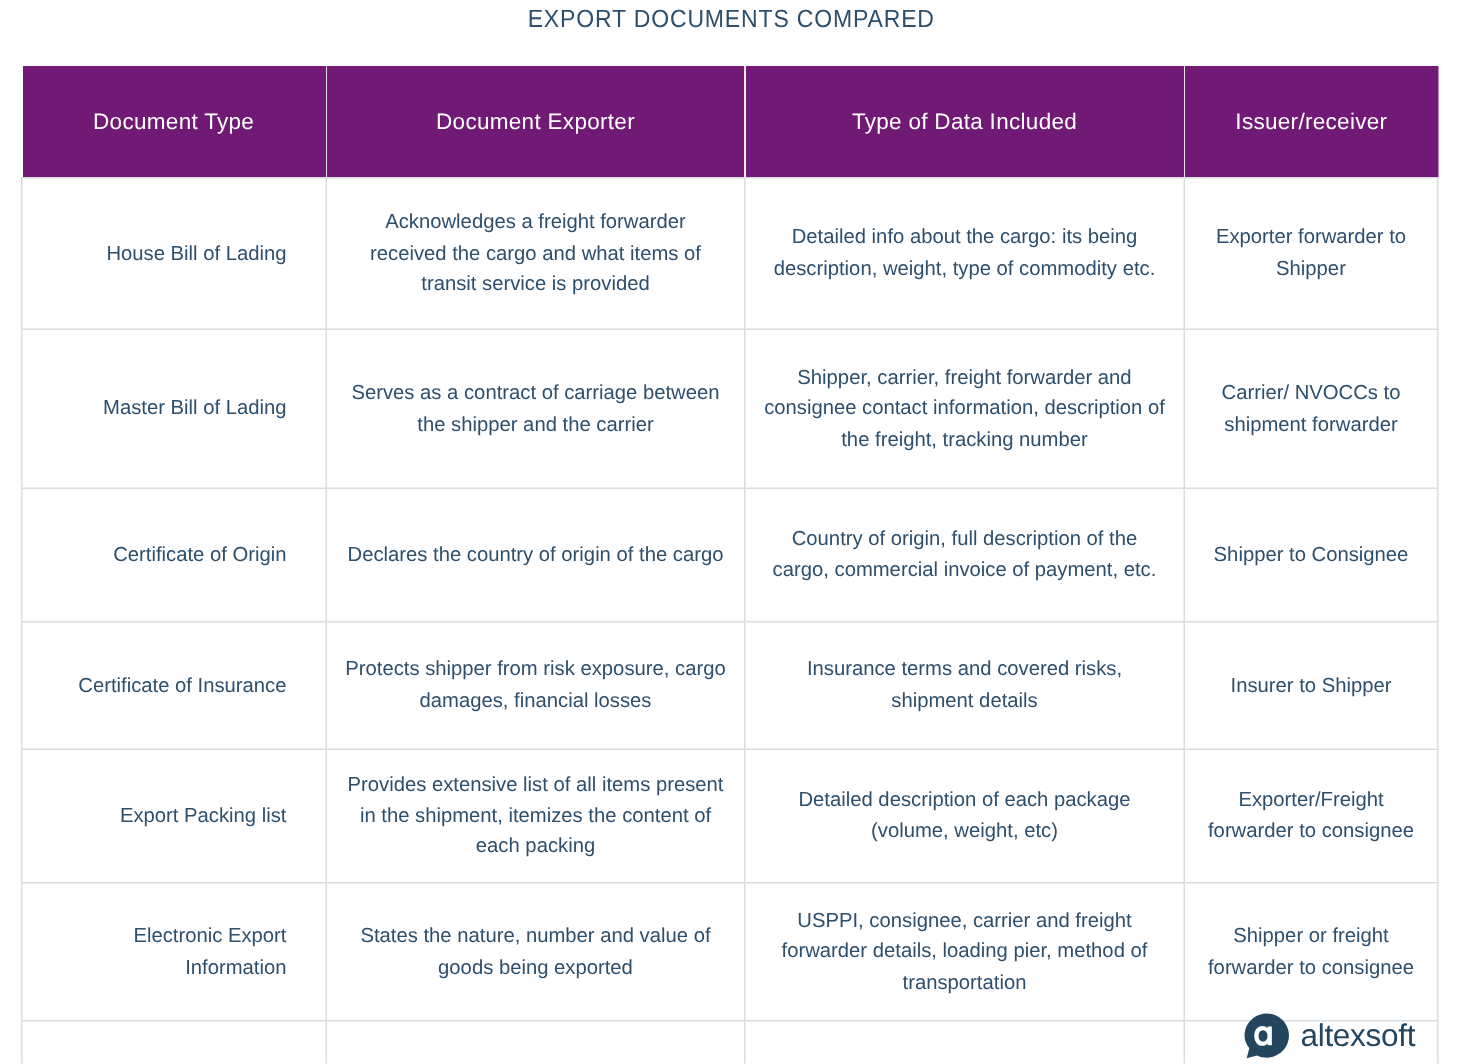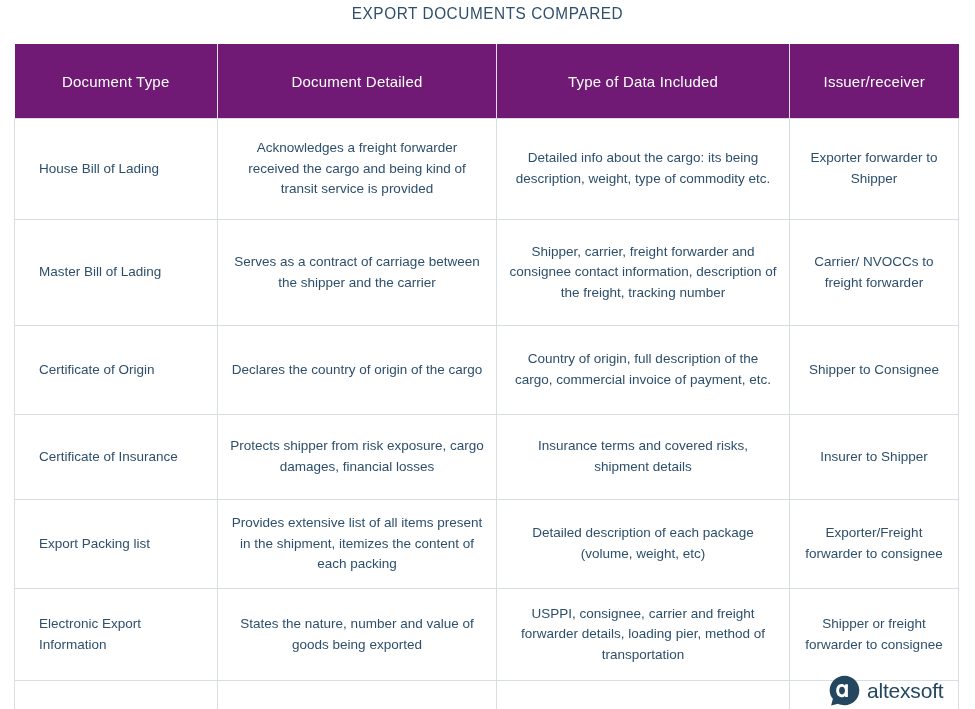--- a/index.html
+++ b/index.html
@@ -78,21 +78,21 @@
     color: #2d4f6c;
     font-size: 13.5px;
     line-height: 1.53;
     padding: 8px 12px;
     vertical-align: middle;
     text-align: center;
     background: #ffffff;
   }
 
   table.compare tbody td.doc-type {
-    text-align: left;
+    text-align: right;
     padding-left: 24px;
     padding-right: 26px;
     margin-top: 46px;
   }
 
   table.compare tbody tr.r0 td { height: 84px; }
   table.compare tbody tr.r1 td { height: 89px; }
   table.compare tbody tr.r2 td { height: 72px; }
   table.compare tbody tr.r3 td { height: 68px; }
   table.compare tbody tr.r4 td { height: 72px; }
@@ -132,37 +132,37 @@
     <table class="compare">
       <colgroup>
         <col class="c0">
           <col class="c1">
           <col class="c2">
           <col class="c3">
       </colgroup>
       <thead>
         <tr>
           <th>Document Type</th>
-          <th>Document Detailed</th>
+          <th>Document Exporter</th>
           <th>Type of Data Included</th>
           <th>Issuer/receiver</th>
         </tr>
       </thead>
       <tbody>
         <tr class="r0">
           <td class="doc-type">House Bill of Lading</td>
-          <td>Acknowledges a freight forwarder received the cargo and being kind of transit service is provided</td>
+          <td>Acknowledges a freight forwarder received the cargo and what items of transit service is provided</td>
           <td>Detailed info about the cargo: its being description, weight, type of commodity etc.</td>
           <td>Exporter forwarder to Shipper</td>
         </tr>
         <tr class="r1">
           <td class="doc-type">Master Bill of Lading</td>
           <td>Serves as a contract of carriage between the shipper and the carrier</td>
           <td>Shipper, carrier, freight forwarder and consignee contact information, description of the freight, tracking number</td>
-          <td>Carrier/ NVOCCs to freight forwarder</td>
+          <td>Carrier/ NVOCCs to shipment forwarder</td>
         </tr>
         <tr class="r2">
           <td class="doc-type">Certificate of Origin</td>
           <td>Declares the country of origin of the cargo</td>
           <td>Country of origin, full description of the cargo, commercial invoice of payment, etc.</td>
           <td>Shipper to Consignee</td>
         </tr>
         <tr class="r3">
           <td class="doc-type">Certificate of Insurance</td>
           <td>Protects shipper from risk exposure, cargo damages, financial losses</td>

